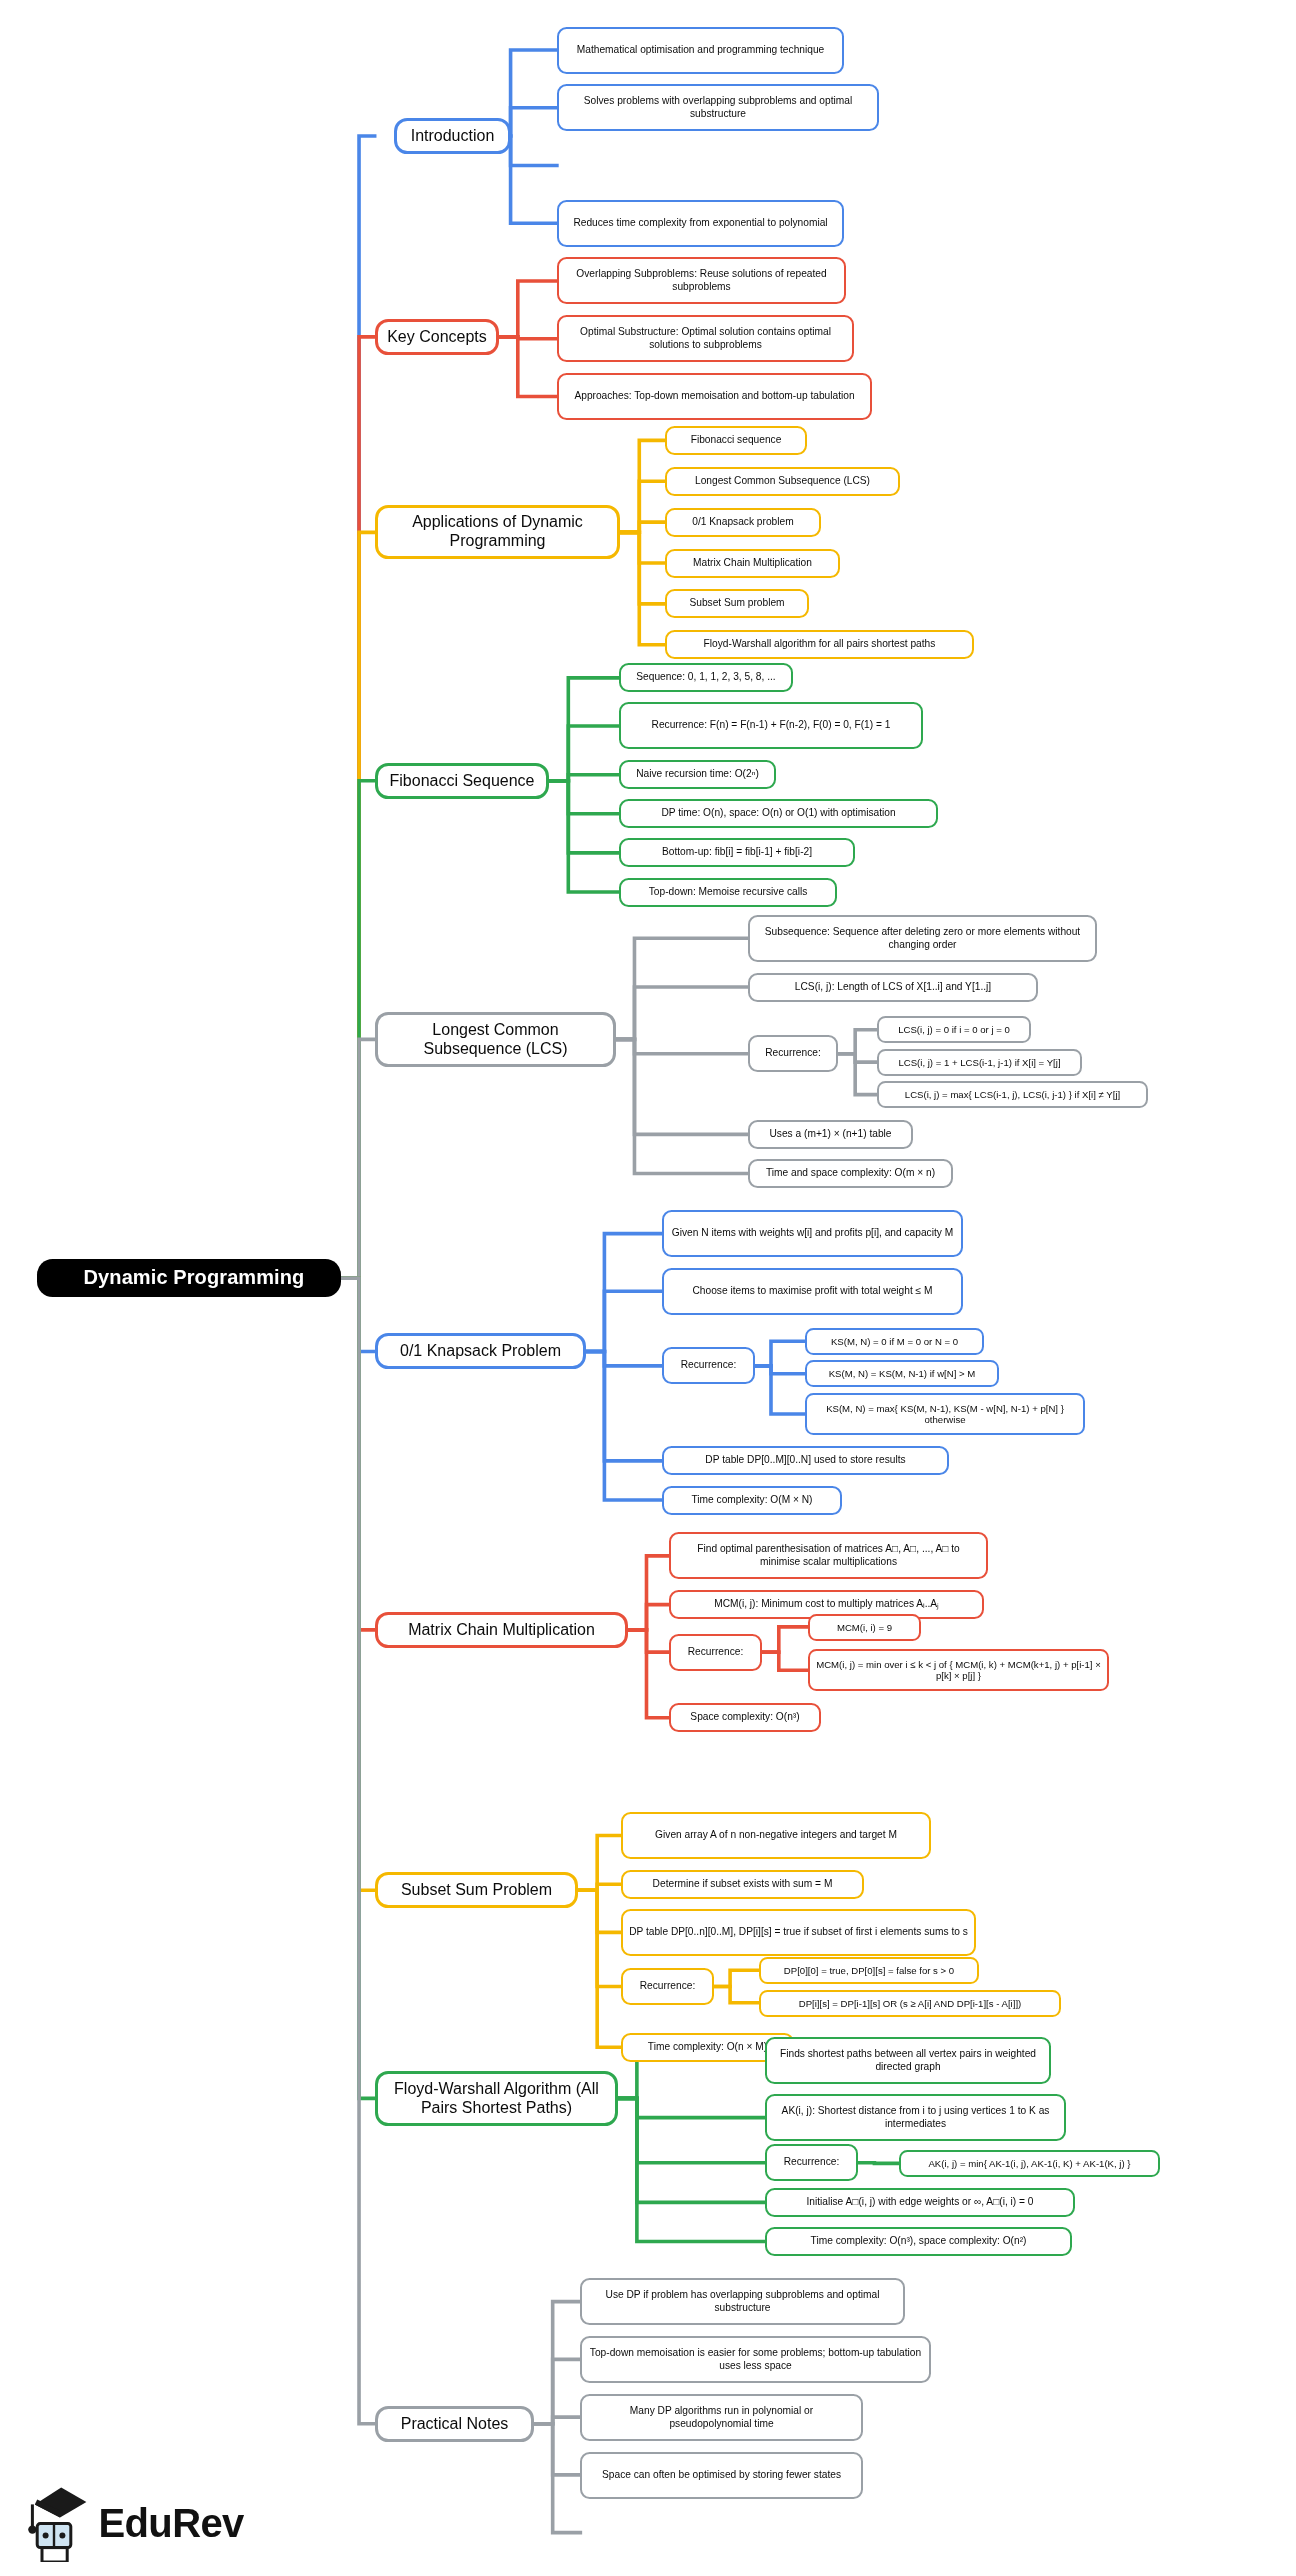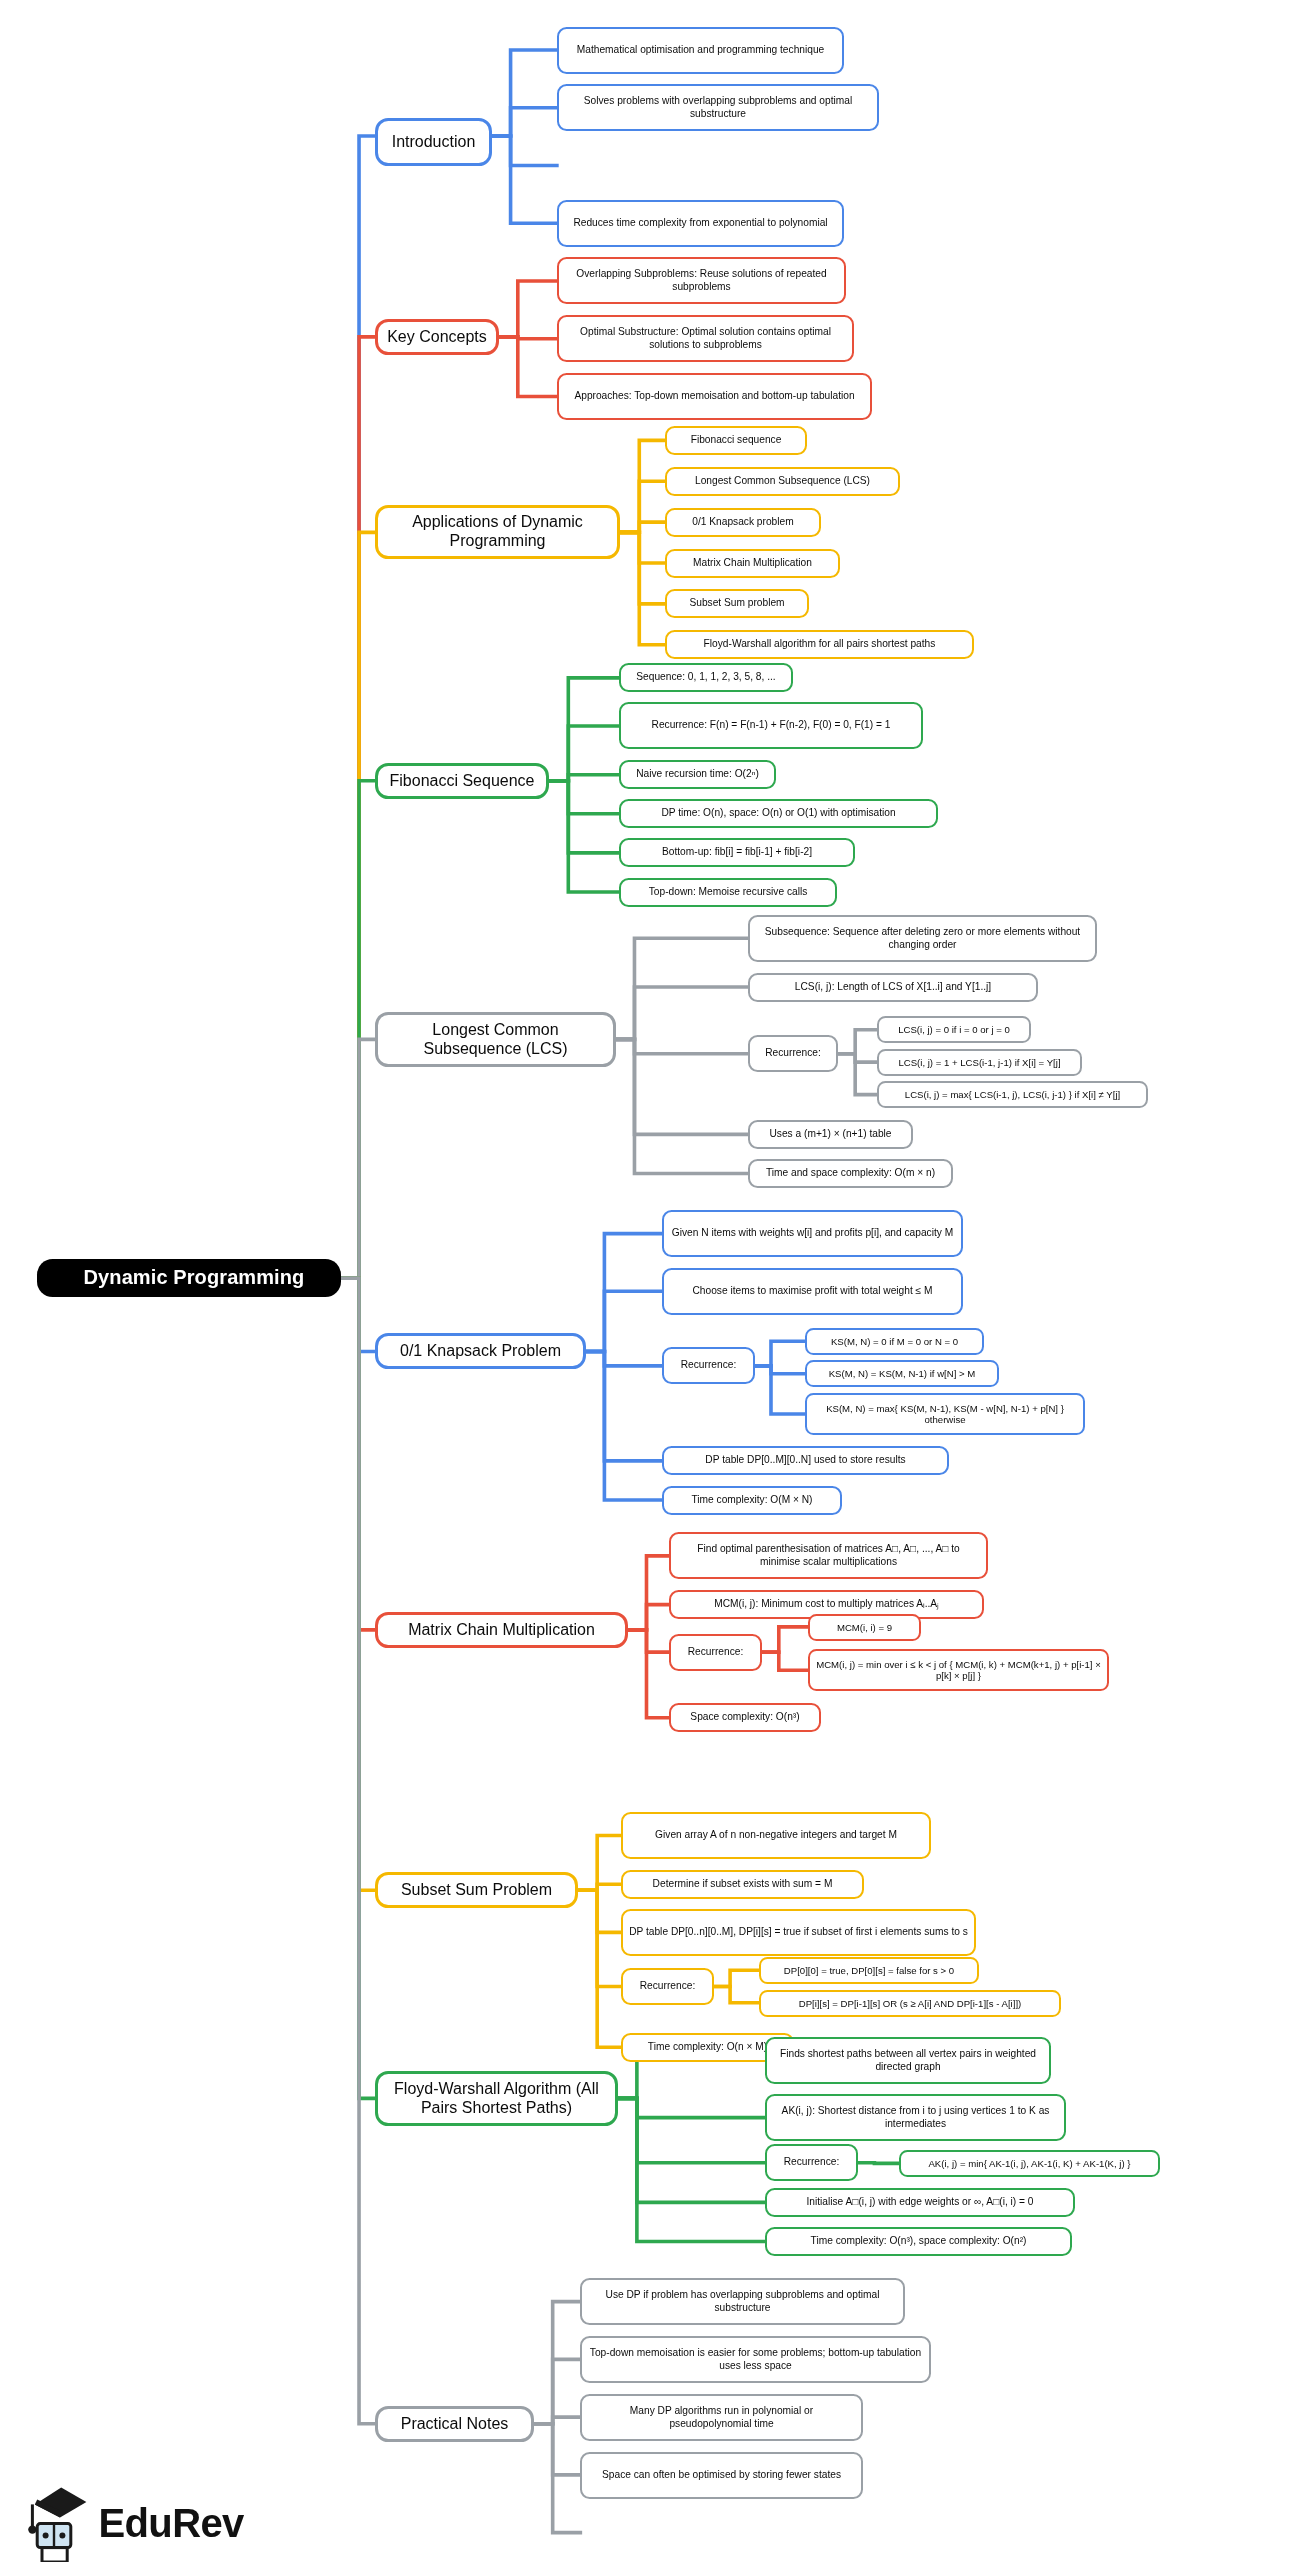--- a/index.html
+++ b/index.html
@@ -158,21 +158,21 @@
       <polyline points="1254,2271 1282,2271 1282,2351 1339,2351" fill="none" stroke="#4a86e8" stroke-width="6" stroke-linecap="square" stroke-linejoin="miter"></polyline>
       <polyline points="1267,2747 1295,2747 1295,2705 1344,2705" fill="none" stroke="#e8503a" stroke-width="6" stroke-linecap="square" stroke-linejoin="miter"></polyline>
       <polyline points="1267,2747 1295,2747 1295,2777 1344,2777" fill="none" stroke="#e8503a" stroke-width="6" stroke-linecap="square" stroke-linejoin="miter"></polyline>
       <polyline points="1186,3303 1214,3303 1214,3276 1262,3276" fill="none" stroke="#f5b800" stroke-width="6" stroke-linecap="square" stroke-linejoin="miter"></polyline>
       <polyline points="1186,3303 1214,3303 1214,3330 1262,3330" fill="none" stroke="#f5b800" stroke-width="6" stroke-linecap="square" stroke-linejoin="miter"></polyline>
       <polyline points="1426,3596 1454,3596 1454,3597 1494,3597" fill="none" stroke="#2ea84f" stroke-width="6" stroke-linecap="square" stroke-linejoin="miter"></polyline>
     </svg>
 
   <div class="node root" style="left:37px; top:1259px; width:304px; height:38px;padding-left:16px;">Dynamic Programming</div>
 
-  <div class="node l1 c-blue" style="left:375px; top:118px; width:117px; height:48px;">Introduction</div>
+  <div class="node l1 c-blue" style="left:394px; top:118px; width:117px; height:36px;">Introduction</div>
 
   <div class="node l2 c-blue" style="left:557px; top:26.5px; width:287px; height:47px;">Mathematical optimisation and programming technique</div>
   <div class="node l2 c-blue" style="left:557px; top:84px; width:322px; height:47px;">Solves problems with overlapping subproblems and optimal substructure</div>
   <div class="node l2 c-blue" style="left:557px; top:200px; width:287px; height:47px;">Reduces time complexity from exponential to polynomial</div>
 
   <div class="node l1 c-red" style="left:375px; top:319px; width:124px; height:36px;">Key Concepts</div>
 
   <div class="node l2 c-red" style="left:557px; top:257px; width:289px; height:47px;">Overlapping Subproblems: Reuse solutions of repeated subproblems</div>
   <div class="node l2 c-red" style="left:557px; top:315px; width:297px; height:47px;">Optimal Substructure: Optimal solution contains optimal solutions to subproblems</div>
   <div class="node l2 c-red" style="left:557px; top:373px; width:315px; height:47px;">Approaches: Top-down memoisation and bottom-up tabulation</div>

